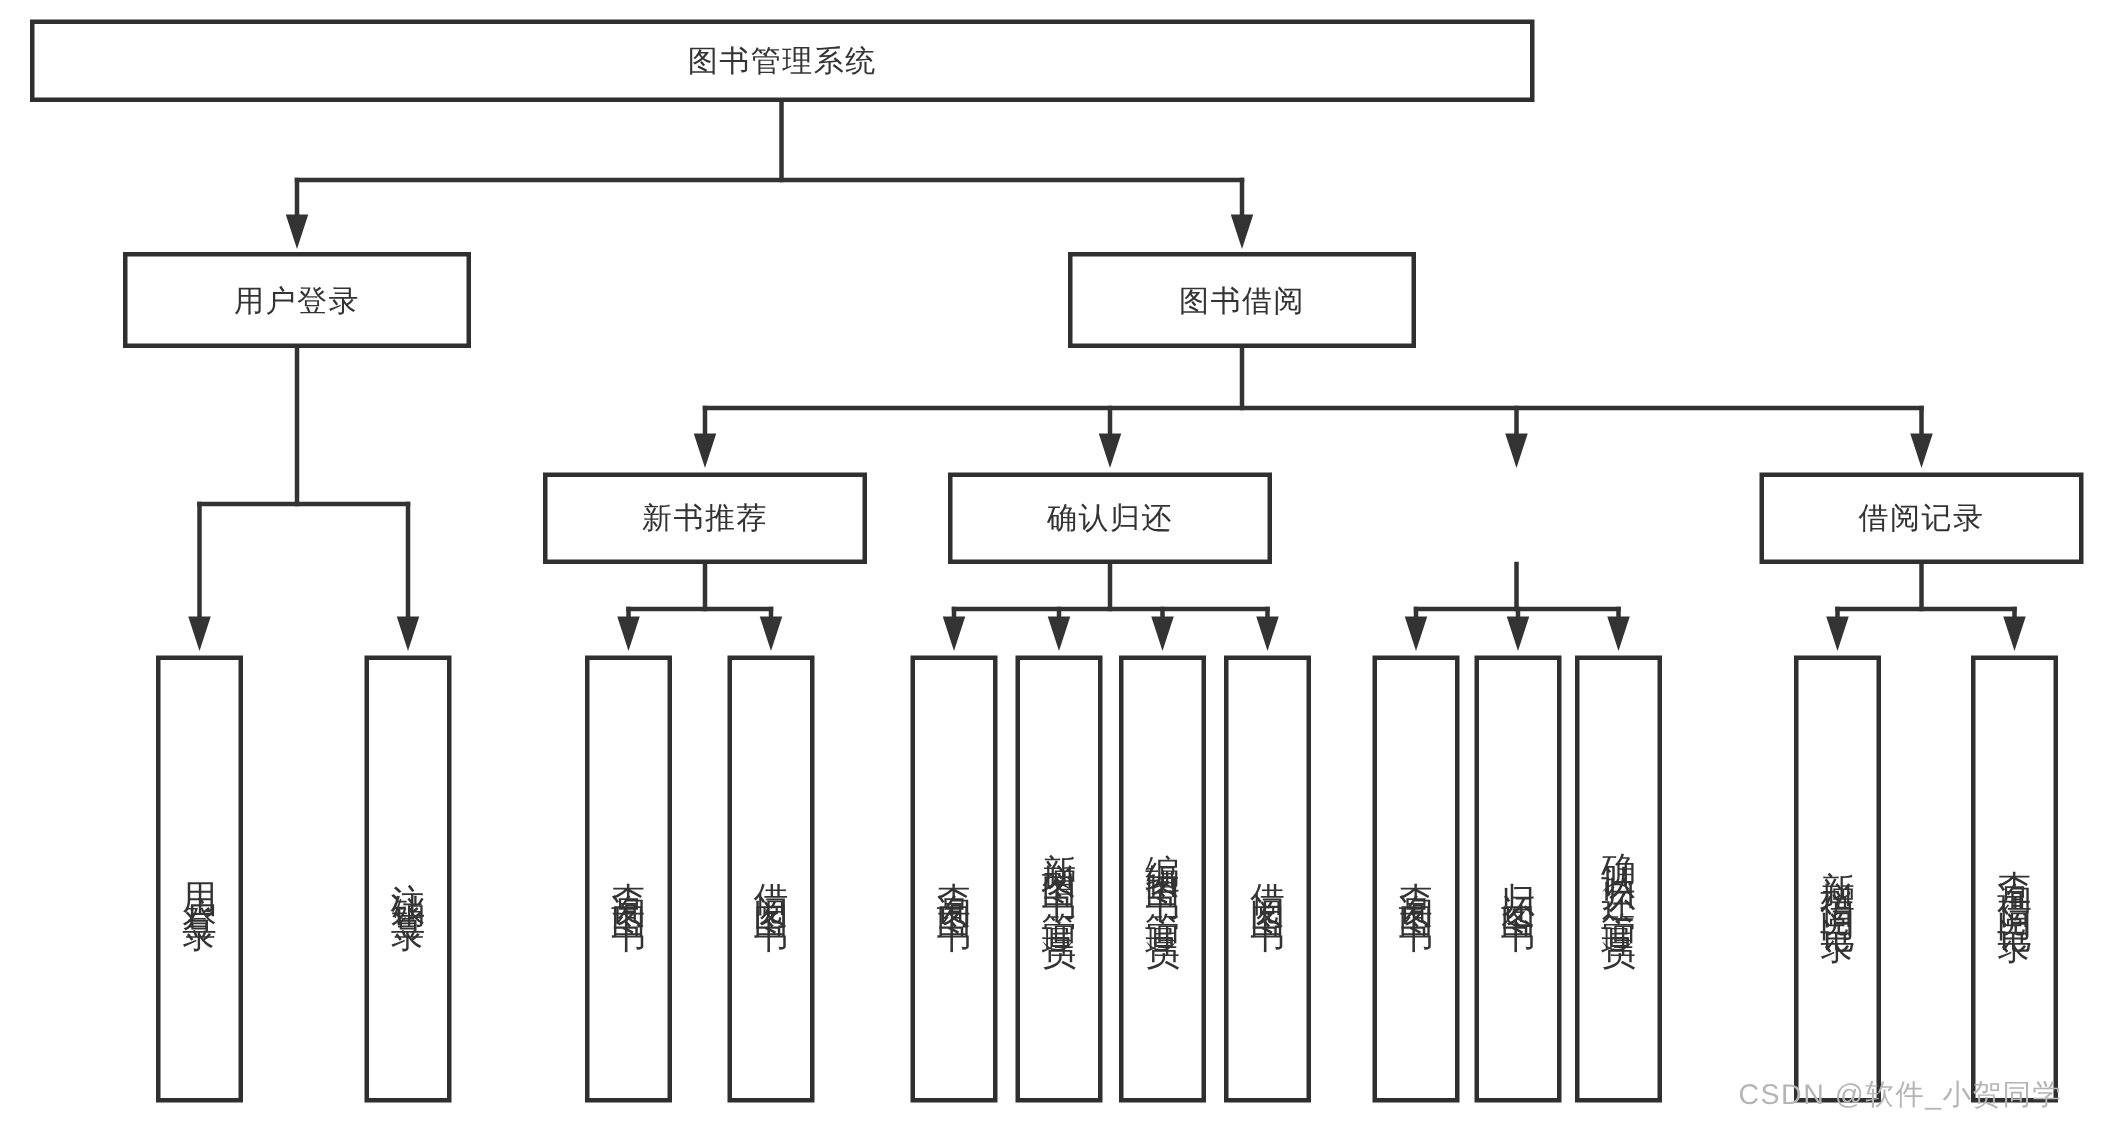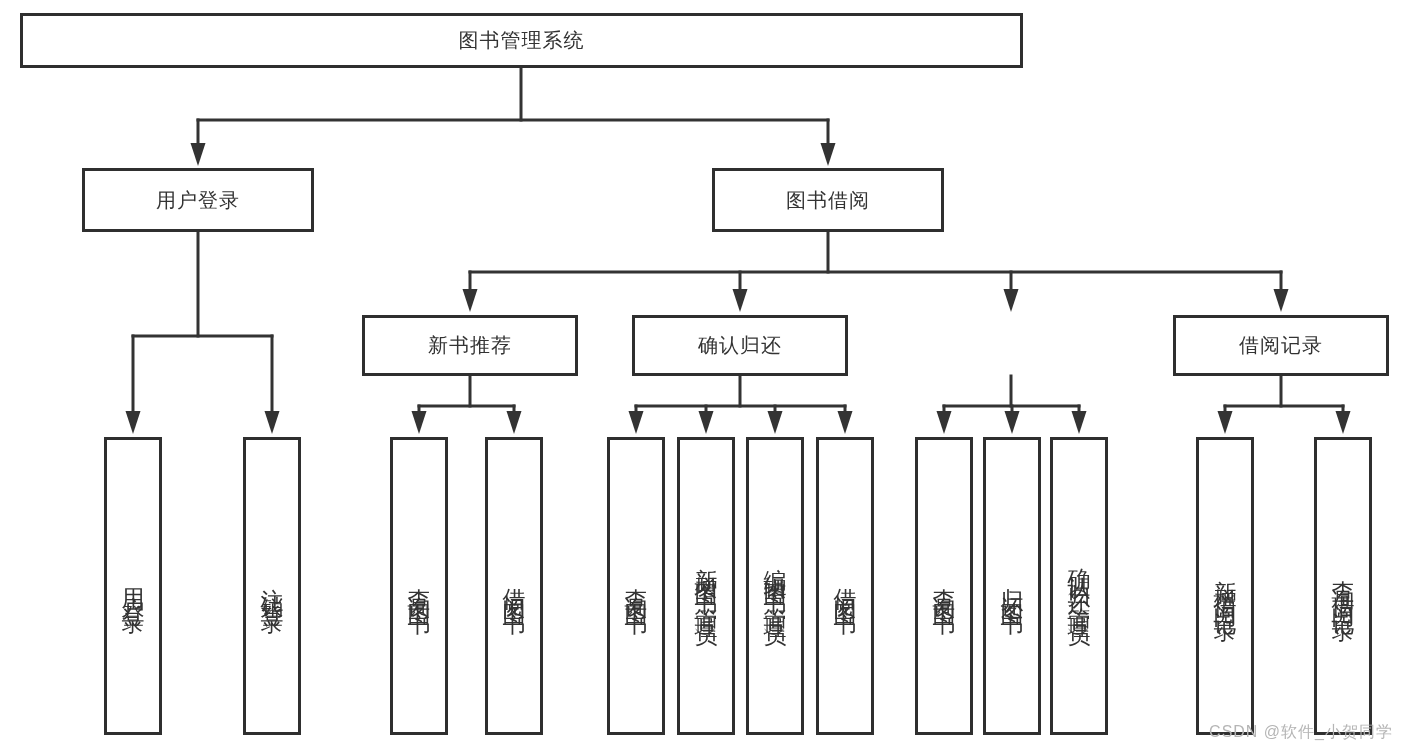--- a/index.html
+++ b/index.html
@@ -32,22 +32,22 @@
   .box.v span{
     writing-mode:vertical-rl;
     text-orientation:mixed;
     font-size:23px;
     letter-spacing:8px;
     line-height:1;
     white-space:nowrap;
   }
   .watermark{
     position:absolute;
-    right:12px;bottom:4px;
-    font-size:16px;
+    right:30px;bottom:4px;
+    font-size:19px;
     color:var(--watermark);
     letter-spacing:1px;
     z-index:10;
     pointer-events:none;
     white-space:nowrap;
     text-align:center;
   }
 </style>
 </head>
 <body>

